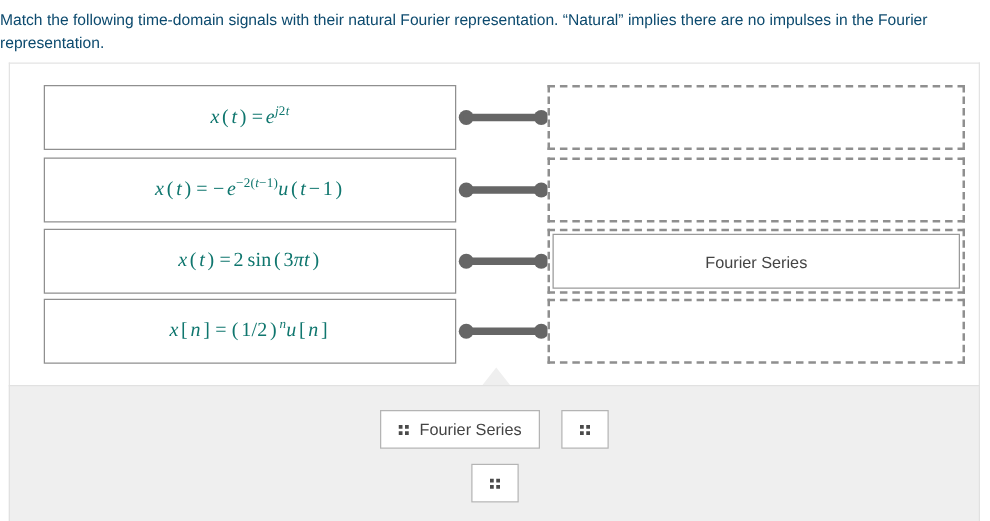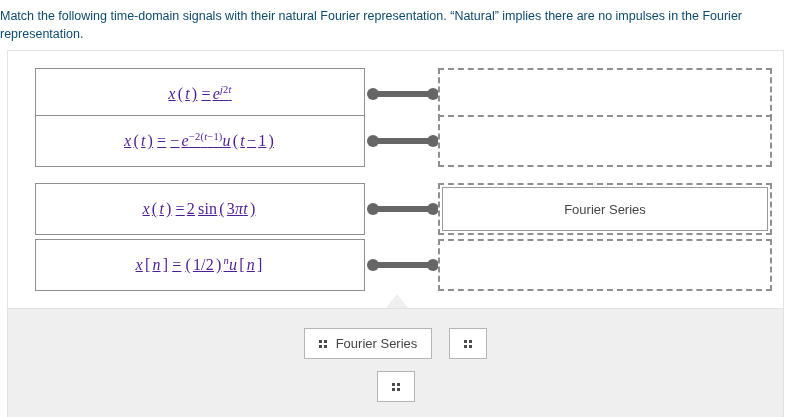--- a/index.html
+++ b/index.html
@@ -42,21 +42,21 @@
     box-sizing: border-box;
   }
 
   .match-row {
     position: absolute;
     left: 0;
     width: 100%;
     height: 52px;
   }
   .match-row.r0 { top: 17px; }
-  .match-row.r1 { top: 64px; }
+  .match-row.r1 { top: 75px; }
   .match-row.r2 { top: 132px; }
   .match-row.r3 { top: 188px; }
 
   
   .stem-box {
     position: absolute;
     left: 27px;
     top: 0;
     width: 330px;
     height: 52px;
@@ -64,24 +64,23 @@
     background: #ffffff;
     box-sizing: border-box;
     display: flex;
     align-items: center;
     justify-content: center;
   }
   .mathx {
     font-family: "Liberation Serif", "DejaVu Serif", serif;
     font-style: italic;
     font-size: 16px;
-    color: #4c1d95;
+    color: #0f766e;
     letter-spacing: 0.2px;
     white-space: nowrap;
-    text-decoration: underline;
   }
   .mathx .up { font-style: normal; }
   .mathx sup, .mathx sub {
     font-size: 10.5px;
     line-height: 0;
   }
   .mathx .op {
     font-style: normal;
     padding: 0 2px;
   }

